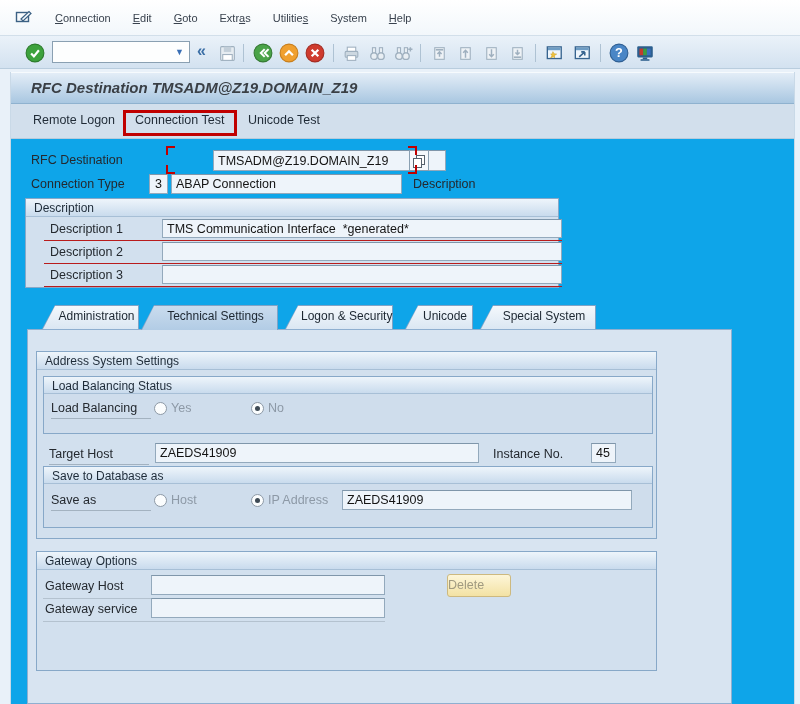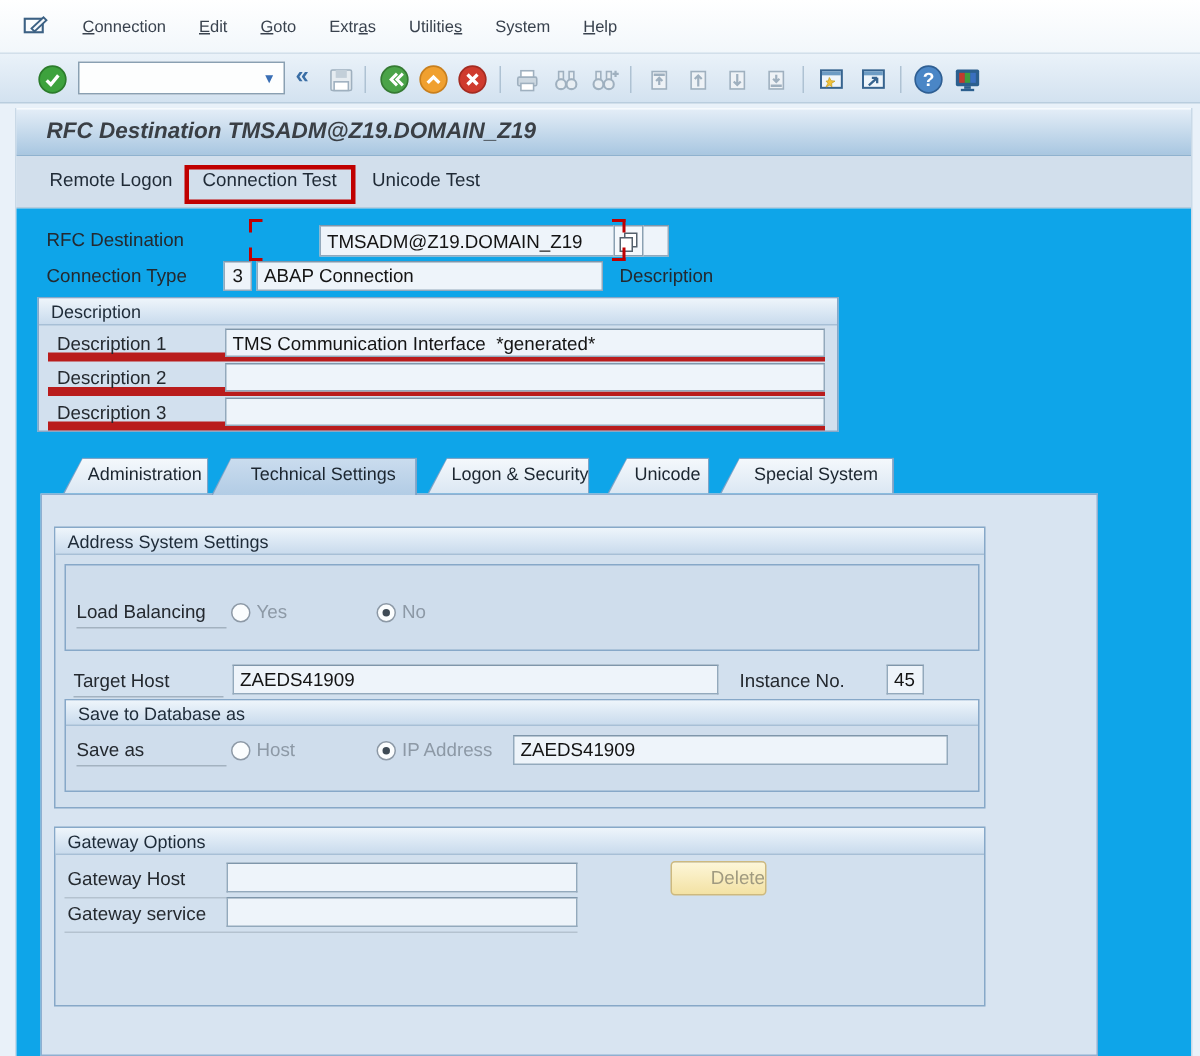--- a/index.html
+++ b/index.html
@@ -58,21 +58,21 @@
   .c-tl { left:0; top:0; border-right:none !important; border-bottom:none !important; }
   .c-tr { right:0; top:0; border-left:none !important; border-bottom:none !important; }
   .c-bl { left:0; bottom:0; border-right:none !important; border-top:none !important; }
   .c-br { right:0; bottom:0; border-left:none !important; border-top:none !important; }
 
   
   .grp { position:absolute; border:1px solid #87a8c8; background:#d2e0ee; }
   .grp-hdr { height:18px; background:linear-gradient(#eef5fb,#c9dbed);
              border-bottom:1px solid #a7bfd6; font-size:12px; color:#1e2b38;
              padding:2px 0 0 8px; }
-  .drow { position:absolute; left:6px; height:23px; border-bottom:6px solid #b91c1c; }
+  .drow { position:absolute; left:18px; height:23px; border-bottom:1px solid #b91c1c; }
   .ulabel { border-bottom:1px solid #a3b2c0; padding-bottom:3px; }
 
   
   .tab { position:absolute; height:24px; cursor:default; }
   .tab .bord { position:absolute; inset:0; clip-path:polygon(13px 0,100% 0,100% 100%,0 100%); background:#7fa3c6; }
   .tab .fill { position:absolute; left:1px; right:1px; top:1px; bottom:0;
                clip-path:polygon(12px 0,100% 0,100% 100%,0 100%);
                background:linear-gradient(#f4f8fc,#dbe7f3); }
   .tab.active .fill { background:linear-gradient(#cadcee,#b2cce5); }
   .tab .tlabel { position:absolute; left:16px; right:4px; top:4px; font-size:12px;
@@ -81,21 +81,21 @@
 
   
   .radio { position:absolute; display:inline-flex; align-items:center; gap:4px;
            color:#8d99a6; font-size:12.5px; }
   .rdot { width:13px; height:13px; border-radius:50%; background:#fbfdfe;
           border:1px solid #8d99a6; position:relative; }
   .rdot.sel::after { content:""; position:absolute; inset:3px; border-radius:50%; background:#3e4a55; }
 
   .delbtn { position:absolute; width:64px; height:23px; border:1px solid #cdb97f; border-radius:3px;
             background:linear-gradient(#fdf6d8,#f3e2a4); color:#a09a80; font-size:12.5px;
-            text-align:right; line-height:21px; cursor:default; }
+            text-align:left; line-height:21px; cursor:default; }
   .sepline { position:absolute; height:1px; background:#b4c2cf; }
 </style>
 </head>
 <body>
 
 <div class="app">
 
   <div class="menubar">
     <span class="sapicon">
       <svg viewBox="0 0 20 18" width="20" height="18">
@@ -312,20 +312,21 @@
           <span class="fill"></span>
         <span class="tlabel">Special System</span>
       </div>
 
       <div class="tabpanel" style="left:16px; top:190px; width:705px; height:375px">
 
         <div class="grp" style="left:8px; top:21px; width:621px; height:188px">
           <div class="grp-hdr">Address System Settings</div>
 
           <div class="grp" style="left:6px; top:24px; width:610px; height:58px; background:#cfddec">
+            <div class="grp-hdr" style="height:17px">Load Balancing Status</div>
             <span class="lbl ulabel" style="position:absolute; left:7px; top:24px; width:100px">Load Balancing</span>
             <span class="radio" style="left:110px; top:24px">
               <span class="rdot"></span>
               <span>Yes</span>
             </span>
             <span class="radio" style="left:207px; top:24px">
               <span class="rdot sel"></span>
               <span>No</span>
             </span>
           </div>

